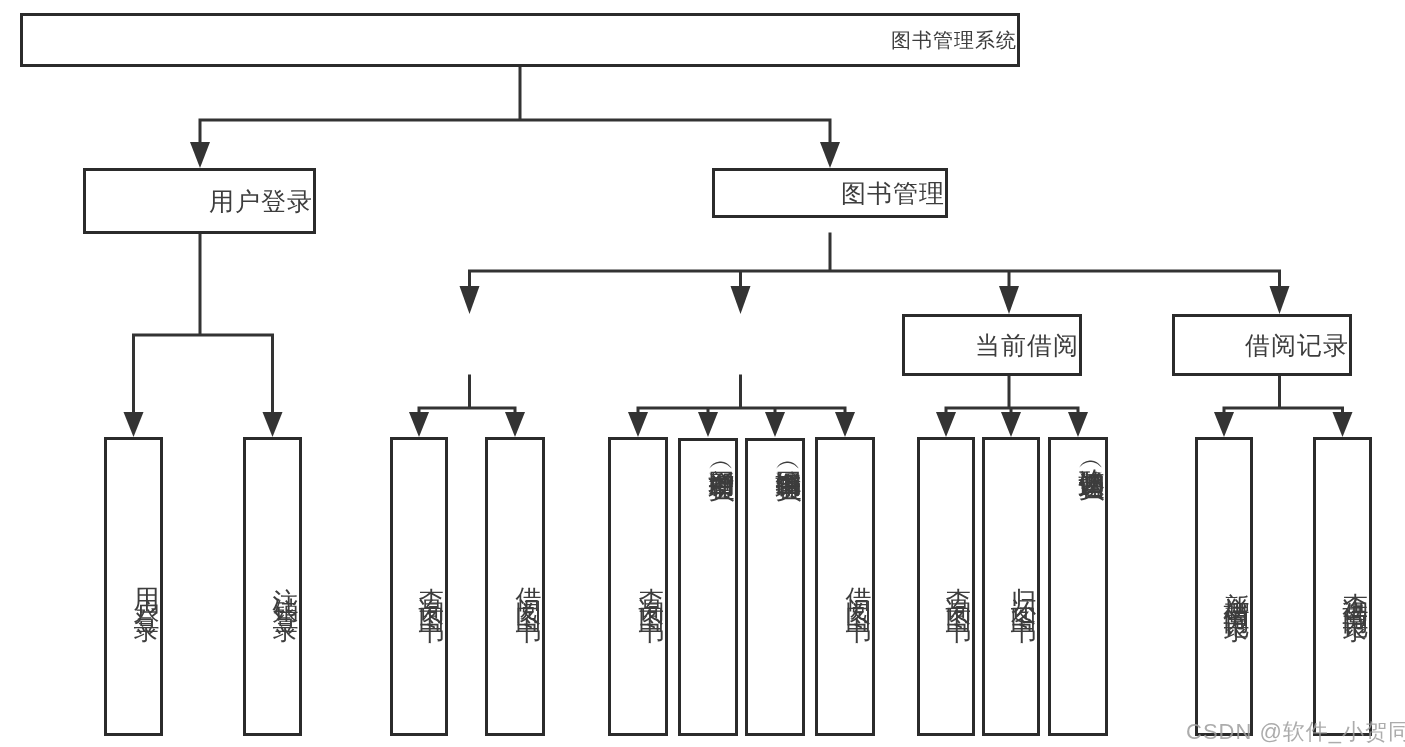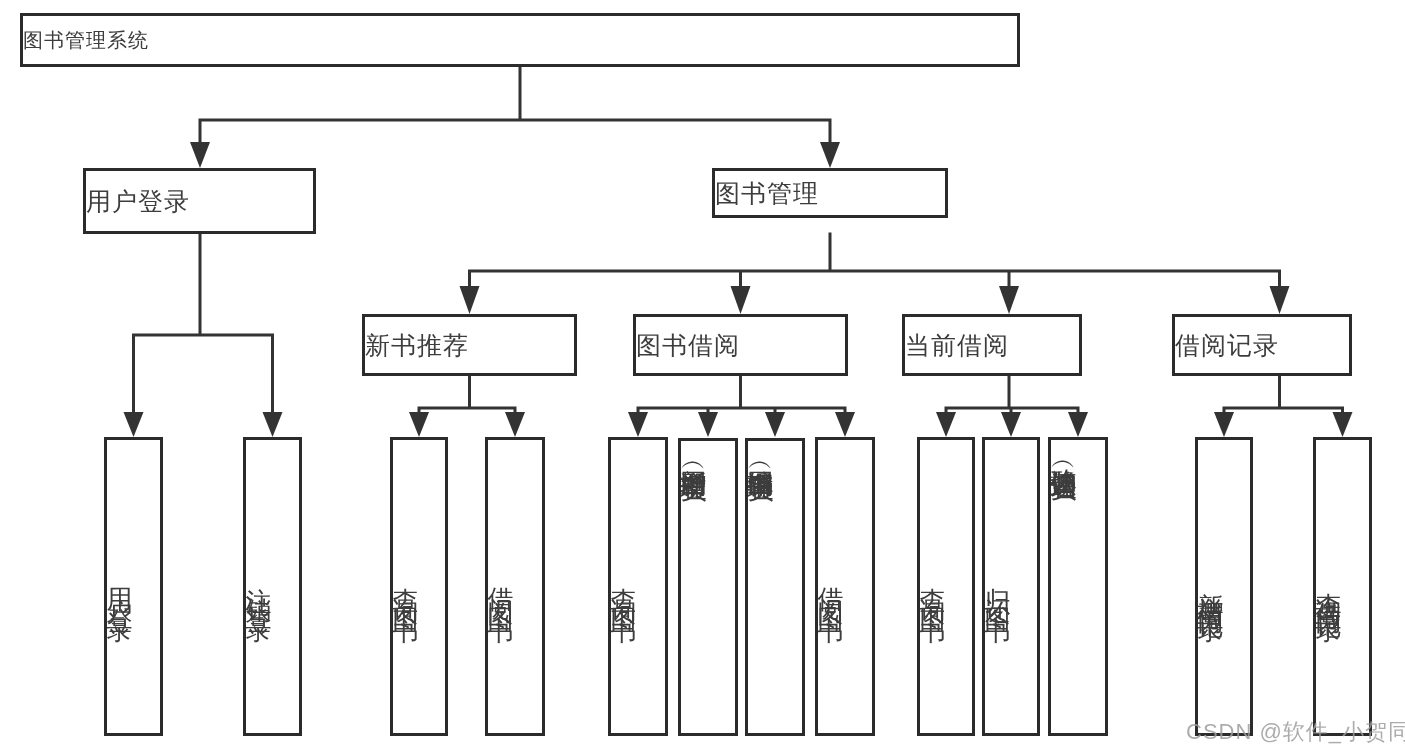--- a/index.html
+++ b/index.html
@@ -16,21 +16,21 @@
     background:var(--bg);
     overflow:hidden;
     font-family:"Liberation Sans","DejaVu Sans",sans-serif;
   }
   #connectors{position:absolute;left:0;top:0;z-index:1;}
   .box{
     position:absolute;
     box-sizing:border-box;
     background:var(--bg);
     border:3px solid var(--border);
-    display:flex;align-items:center;justify-content:flex-start;
+    display:flex;align-items:center;justify-content:flex-end;
     z-index:2;
     color:var(--text);
   }
   .hlbl{
     font-size:25px;
     letter-spacing:1px;
     white-space:nowrap;
     color:var(--text);
   }
   .root-lbl{font-size:20px;letter-spacing:1px;}
@@ -107,26 +107,20 @@
     <span class="hlbl root-lbl">图书管理系统</span>
   </div>
 
   <div class="box" style="left:83px;top:168px;width:233px;height:66px">
     <span class="hlbl">用户登录</span>
   </div>
   <div class="box" style="left:712px;top:168px;width:236px;height:50px">
     <span class="hlbl">图书管理</span>
   </div>
 
-  <div class="box" style="left:362px;top:314px;width:215px;height:62px">
-    <span class="hlbl">新书推荐</span>
-  </div>
-  <div class="box" style="left:633px;top:314px;width:215px;height:62px">
-    <span class="hlbl">图书借阅</span>
-  </div>
   <div class="box" style="left:902px;top:314px;width:180px;height:62px">
     <span class="hlbl">当前借阅</span>
   </div>
   <div class="box" style="left:1172px;top:314px;width:180px;height:62px">
     <span class="hlbl">借阅记录</span>
   </div>
 
   <div class="box leaf" style="left:104px;top:437px;width:59px;height:299px">
     <span class="vlbl ls4">用户登录</span>
   </div>

